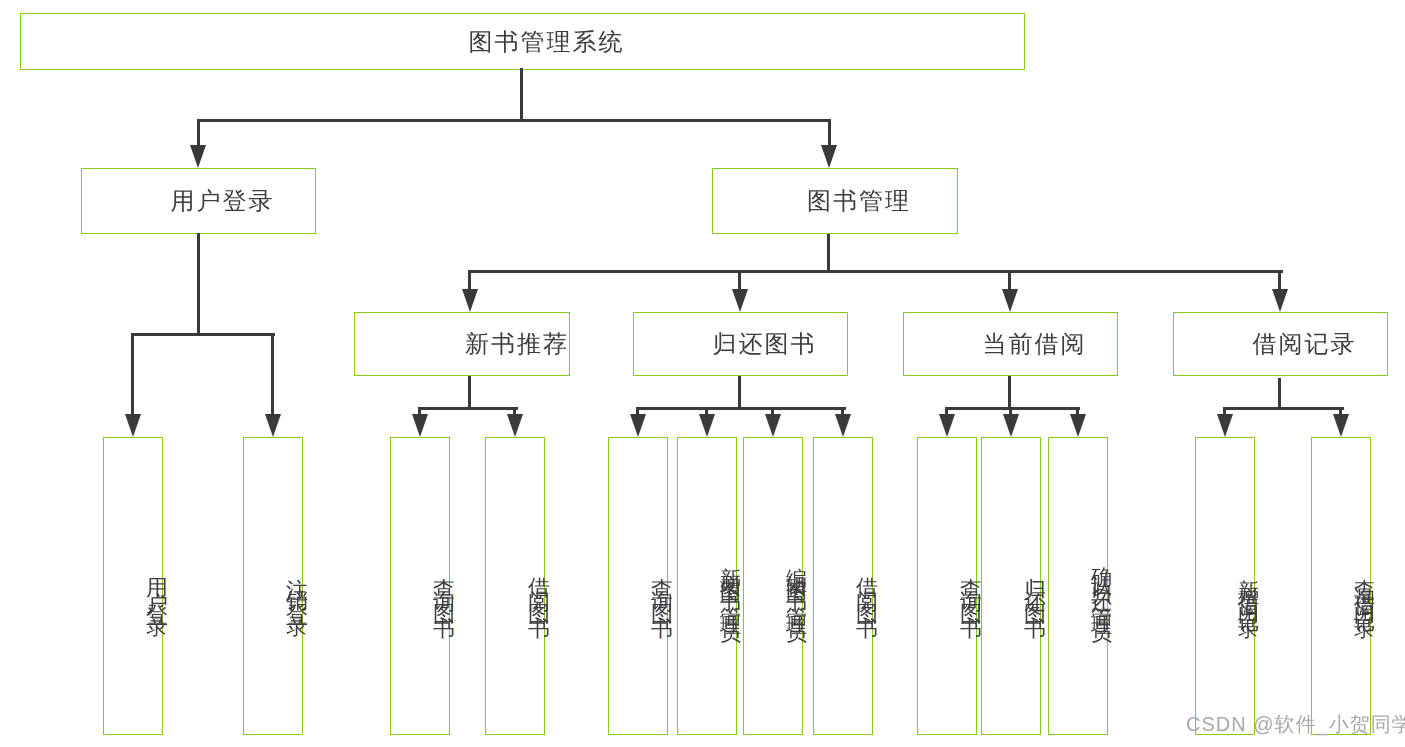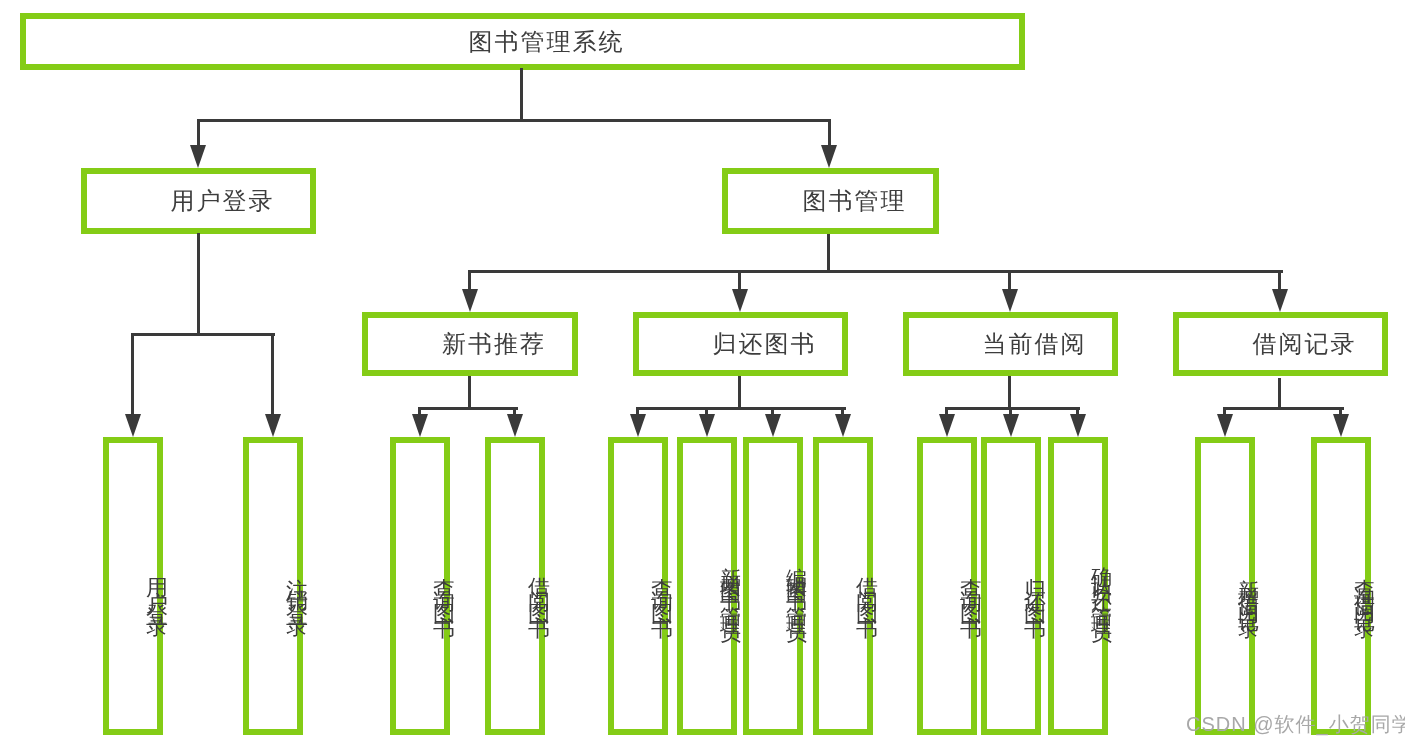--- a/index.html
+++ b/index.html
@@ -2,21 +2,21 @@
 <html><head>
 <meta charset="utf-8">
 <style>
   html,body { margin:0; padding:0; background:#ffffff; }
   .canvas {
     position:relative; width:1405px; height:747px; background:#ffffff;
     font-family:"Liberation Sans", sans-serif; overflow:hidden;
   }
   .node {
     position:absolute; box-sizing:border-box; background:#ffffff;
-    border:6px solid #84cc16; color:#3d3d3d;
+    border:1px solid #84cc16; color:#3d3d3d;
     display:flex; align-items:center; justify-content:center;padding-left:48px;
   }
   .h-node span { font-size:24px; letter-spacing:2px; white-space:nowrap; }
   .v-node span {
     writing-mode:vertical-rl; text-orientation:mixed;
     font-size:22px; line-height:1; white-space:nowrap;
   }
   .v4 span   { letter-spacing:13px; }
   .vlong span{ letter-spacing:8px; font-size:21px; }
   .line { position:absolute; background:#3a3a3a; }
@@ -42,21 +42,21 @@
   <div class="line" style="left:520px; top:68px; width:3px; height:54px;"></div>
   <div class="line" style="left:197px; top:119px; width:634px; height:3px;"></div>
   <div class="line" style="left:197px; top:119px; width:3px; height:30px;"></div>
   <div class="arrow" style="left:190px; top:145px;"></div>
   <div class="line" style="left:828px; top:119px; width:3px; height:30px;"></div>
   <div class="arrow" style="left:821px; top:145px;"></div>
 
   <div class="node h-node" style="left:81px; top:168px; width:235px; height:66px;">
     <span>用户登录</span>
   </div>
-  <div class="node h-node" style="left:712px; top:168px; width:217px; height:66px;margin-left:10px;">
+  <div class="node h-node" style="left:712px; top:168px; width:246px; height:66px;">
     <span>图书管理</span>
   </div>
 
   <div class="line" style="left:197px; top:233px; width:3px; height:102px;"></div>
   <div class="line" style="left:131px; top:333px; width:144px; height:3px;"></div>
   <div class="line" style="left:131px; top:333px; width:3px; height:84px;"></div>
   <div class="arrow" style="left:125px; top:414px;"></div>
   <div class="line" style="left:271px; top:333px; width:3px; height:84px;"></div>
   <div class="arrow" style="left:265px; top:414px;"></div>
 
@@ -64,21 +64,21 @@
   <div class="line" style="left:468px; top:270px; width:815px; height:3px;"></div>
   <div class="line" style="left:468px; top:270px; width:3px; height:22px;"></div>
   <div class="arrow" style="left:462px; top:289px;"></div>
   <div class="line" style="left:738px; top:270px; width:3px; height:22px;"></div>
   <div class="arrow" style="left:732px; top:289px;"></div>
   <div class="line" style="left:1008px; top:270px; width:3px; height:22px;"></div>
   <div class="arrow" style="left:1002px; top:289px;"></div>
   <div class="line" style="left:1278px; top:270px; width:3px; height:22px;"></div>
   <div class="arrow" style="left:1272px; top:289px;"></div>
 
-  <div class="node h-node" style="left:362px; top:312px; width:216px; height:64px;">
+  <div class="node h-node" style="left:354px; top:312px; width:216px; height:64px;justify-content:flex-end;">
     <span>新书推荐</span>
   </div>
   <div class="node h-node" style="left:633px; top:312px; width:215px; height:64px;">
     <span>归还图书</span>
   </div>
   <div class="node h-node" style="left:903px; top:312px; width:215px; height:64px;align-items:center;">
     <span>当前借阅</span>
   </div>
   <div class="node h-node" style="left:1173px; top:312px; width:215px; height:64px;">
     <span>借阅记录</span>

